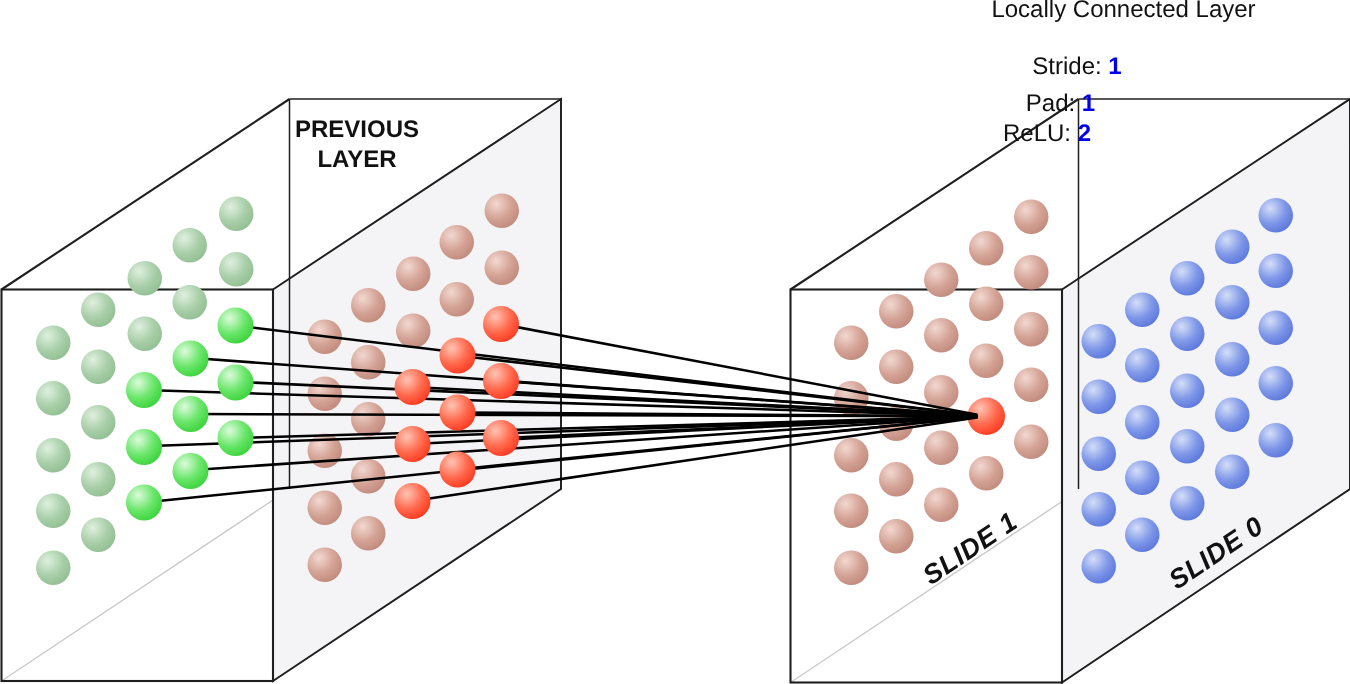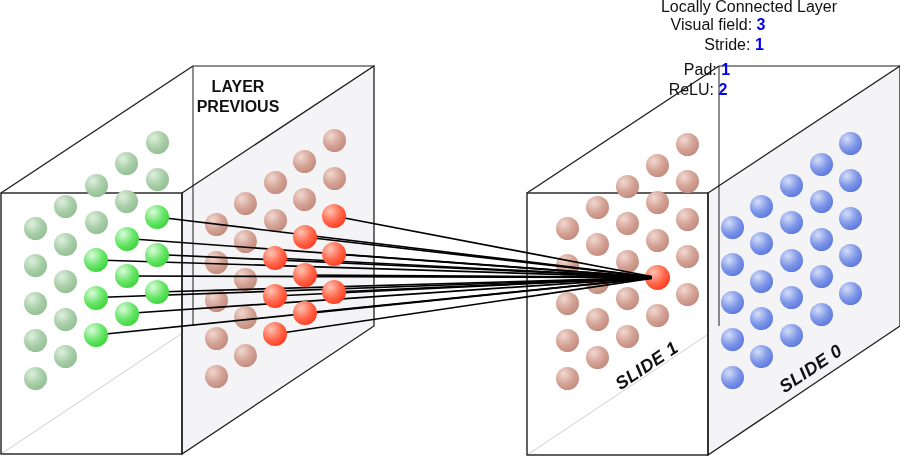--- a/index.html
+++ b/index.html
@@ -162,34 +162,31 @@
       <div class="sphere" style="left: 839.3px; top: 131.5px; width: 23px; height: 23px; background: radial-gradient(circle at 34% 30%, rgb(212, 222, 248) 0%, rgb(128, 152, 232) 45%, rgb(92, 120, 221) 78%, rgb(64, 86, 192) 100%);"></div>
       <div class="sphere" style="left: 839.3px; top: 169px; width: 23px; height: 23px; background: radial-gradient(circle at 34% 30%, rgb(212, 222, 248) 0%, rgb(128, 152, 232) 45%, rgb(92, 120, 221) 78%, rgb(64, 86, 192) 100%);"></div>
       <div class="sphere" style="left: 839.3px; top: 206.5px; width: 23px; height: 23px; background: radial-gradient(circle at 34% 30%, rgb(212, 222, 248) 0%, rgb(128, 152, 232) 45%, rgb(92, 120, 221) 78%, rgb(64, 86, 192) 100%);"></div>
       <div class="sphere" style="left: 839.3px; top: 244px; width: 23px; height: 23px; background: radial-gradient(circle at 34% 30%, rgb(212, 222, 248) 0%, rgb(128, 152, 232) 45%, rgb(92, 120, 221) 78%, rgb(64, 86, 192) 100%);"></div>
       <div class="sphere" style="left: 839.3px; top: 281.5px; width: 23px; height: 23px; background: radial-gradient(circle at 34% 30%, rgb(212, 222, 248) 0%, rgb(128, 152, 232) 45%, rgb(92, 120, 221) 78%, rgb(64, 86, 192) 100%);"></div>
     </div>
 
   <div class="lbl ann-line" style="left: 749px; top: -2px; color: rgb(17, 17, 17);">
     <span>Locally Connected Layer</span>
   </div>
-  <div class="lbl ann-line" style="left: 718px; top: 16px; color: rgb(17, 17, 17);">
-    <span>Visual field: </span><span class="pv" style="color: rgb(0, 0, 238);">3</span>
-  </div>
-  <div class="lbl ann-line" style="left: 734px; top: 36px; color: rgb(17, 17, 17);">
+  <div class="lbl ann-line" style="left: 718px; top: 36px; color: rgb(17, 17, 17);">
     <span>Stride: </span><span class="pv" style="color: rgb(0, 0, 238);">1</span>
   </div>
   <div class="lbl ann-line" style="left: 707px; top: 61px; color: rgb(17, 17, 17);">
     <span>Pad: </span><span class="pv" style="color: rgb(0, 0, 238);">1</span>
   </div>
   <div class="lbl ann-line" style="left: 698px; top: 81px; color: rgb(17, 17, 17);">
     <span>ReLU: </span><span class="pv" style="color: rgb(0, 0, 238);">2</span>
   </div>
 
   <div class="lbl prev-label" style="left: 238px; top: 77px; color: rgb(17, 17, 17);">
+    <div>PREVIOUS</div>
     <div>LAYER</div>
-    <div>PREVIOUS</div>
   </div>
 
   <div class="lbl slide-label" style="left: 647px; top: 366px; color: rgb(17, 17, 17);">SLIDE 1</div>
   <div class="lbl slide-label" style="left: 811px; top: 369px; color: rgb(17, 17, 17);">SLIDE 0</div>
 
 </div>
 
 </body></html>

